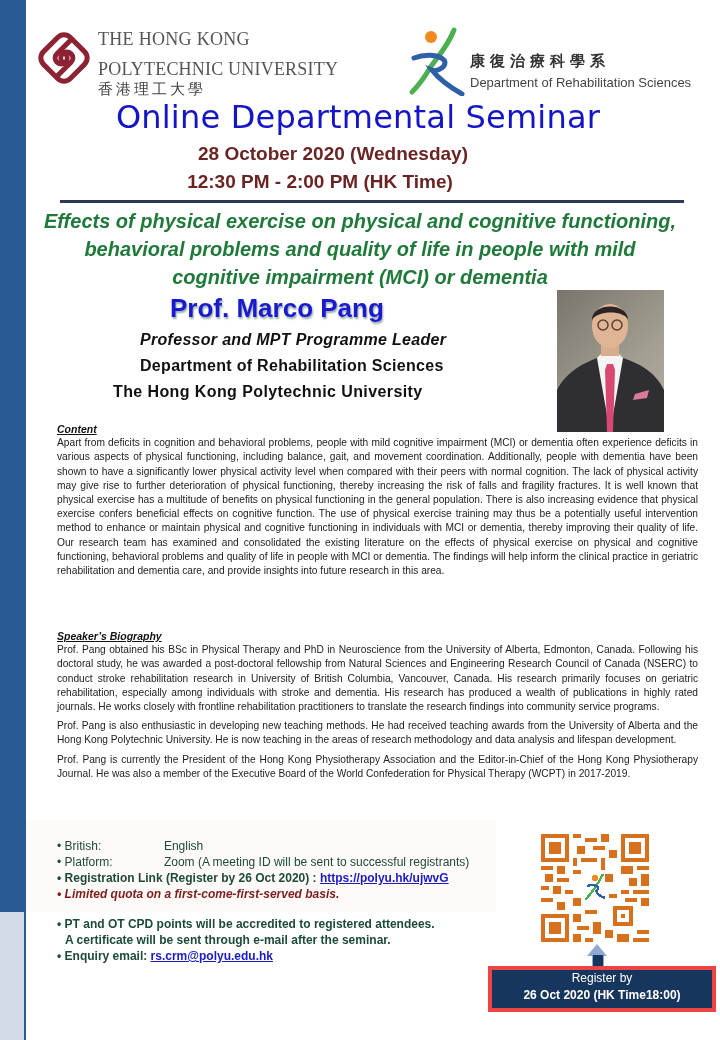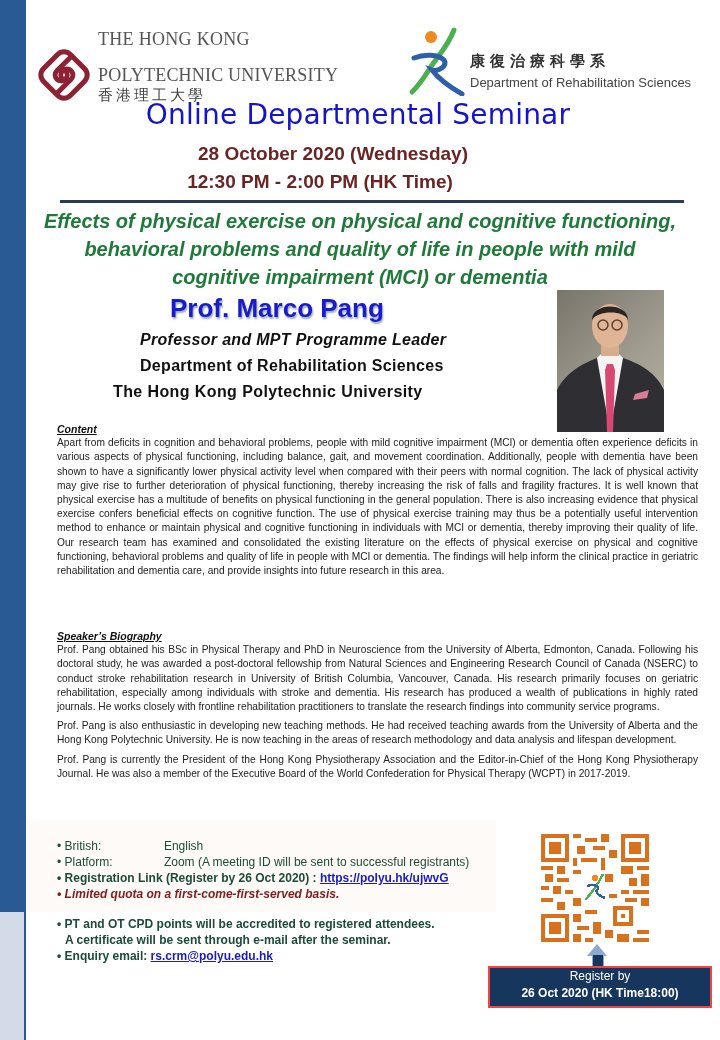--- a/index.html
+++ b/index.html
@@ -1,34 +1,34 @@
 <!DOCTYPE html>
 <html><head>
 <meta charset="utf-8">
 <style>
   html, body { margin:0; padding:0; }
   body { width:720px; height:1040px; position:relative; overflow:hidden; background:#ffffff; font-family:"Liberation Sans", sans-serif; }
   .left-strip { position:absolute; left:0; top:0; width:26px; height:1040px; background:#2a5a94; }
   .left-strip-light { position:absolute; left:0; top:912px; width:24px; height:128px; background:#d3dae8; }
   .lower-tint { position:absolute; left:26px; top:820px; width:470px; height:92px; background:#fdfaf7; }
 
-  .logo-polyu { position:absolute; left:36px; top:30px; display:flex; align-items:flex-end; }
+  .logo-polyu { position:absolute; left:36px; top:30px; display:flex; align-items:flex-start; }
   .logo-polyu svg { width:56px; height:56px; }
   .polyu-text { margin-left:6px; font-family:"Liberation Serif", serif; color:#555; line-height:1; }
   .polyu-text .l1 { font-size:18px; letter-spacing:0.3px; }
-  .polyu-text .l2 { font-size:18px; letter-spacing:0.2px; margin-top:18px; }
+  .polyu-text .l2 { font-size:18px; letter-spacing:0.2px; margin-top:12px; }
   .polyu-text .l3 { font-size:15px; margin-top:4px; font-family:"DejaVu Sans", sans-serif; color:#444; letter-spacing:3px; }
 
   .logo-rs { position:absolute; left:408px; top:26px; display:flex; align-items:flex-end; }
   .logo-rs svg { width:60px; height:70px; }
   .rs-text { margin-left:2px; margin-bottom:6px; }
   .rs-text .zh { font-size:15px; color:#333; letter-spacing:5px; font-family:"DejaVu Sans", sans-serif; font-weight:bold; }
   .rs-text .en { font-size:13px; color:#444; margin-top:4px; }
 
-  .title { position:absolute; left:26px; width:664px; top:98px; text-align:center; font-size:28px; color:#1414c8; font-family:"DejaVu Sans", sans-serif; letter-spacing:0.2px; }
+  .title { position:absolute; left:26px; width:664px; top:98px; text-align:center; font-size:32px; color:#1414c8; font-family:"DejaVu Sans", sans-serif; letter-spacing:0.2px; }
   .date { position:absolute; left:26px; width:614px; top:143px; text-align:center; font-size:19px; font-weight:bold; color:#6b2424; }
   .time { position:absolute; left:26px; width:588px; top:171px; text-align:center; font-size:19px; font-weight:bold; color:#6b2424; }
   .rule { position:absolute; left:60px; top:200px; width:624px; height:3px; background:#2b3a57; }
 
   .topic { position:absolute; left:40px; width:640px; top:207px; text-align:center; color:#1f7a3a; font-weight:bold; font-style:italic; font-size:20px; line-height:28px; }
 
   .speaker-name { position:absolute; left:170px; top:293px; font-size:26px; font-weight:bold; color:#1a1ad0; text-shadow:1px 2px 2px #9aa; }
   .speaker-role { position:absolute; left:140px; top:331px; font-size:16px; font-weight:bold; font-style:italic; color:#111; letter-spacing:0.3px; }
   .speaker-dept { position:absolute; left:140px; top:357px; font-size:16px; font-weight:bold; color:#111; letter-spacing:0.3px; }
   .speaker-univ { position:absolute; left:113px; top:383px; font-size:16px; font-weight:bold; color:#111; letter-spacing:0.4px; }
@@ -43,21 +43,21 @@
   .info .row { white-space:nowrap; }
   .info .lbl { display:inline-block; width:96px; }
   .info .bold { font-weight:bold; }
   .info .red { color:#7f1d1d; font-weight:bold; font-style:italic; }
   .info a { color:#1a1ac8; text-decoration:underline; }
   .info .gap { height:14px; }
 
   .qr { position:absolute; left:541px; top:834px; width:108px; height:108px; }
   .arrow { position:absolute; left:587px; top:944px; width:0; height:0; border-left:10px solid transparent; border-right:10px solid transparent; border-bottom:12px solid #8ea9cf; }
   .arrow-stem { position:absolute; left:592px; top:955px; width:10px; height:12px; background:#17365d; border-left:1px solid #8ea9cf; border-right:1px solid #8ea9cf; }
-  .reg-box { position:absolute; left:488px; top:966px; width:220px; height:38px; background:#17365d; border:2px solid #ef4444; color:#fff; text-align:center; font-size:12px; line-height:17px; }
+  .reg-box { position:absolute; left:488px; top:966px; width:220px; height:38px; background:#17365d; border:4px solid #ef4444; color:#fff; text-align:center; font-size:12px; line-height:17px; }
   .reg-box .b { font-weight:bold; }
 </style>
 </head>
 <body>
 
 <div class="left-strip"></div>
 <div class="left-strip-light"></div>
 <div class="lower-tint"></div>
 
 <div class="logo-polyu">

